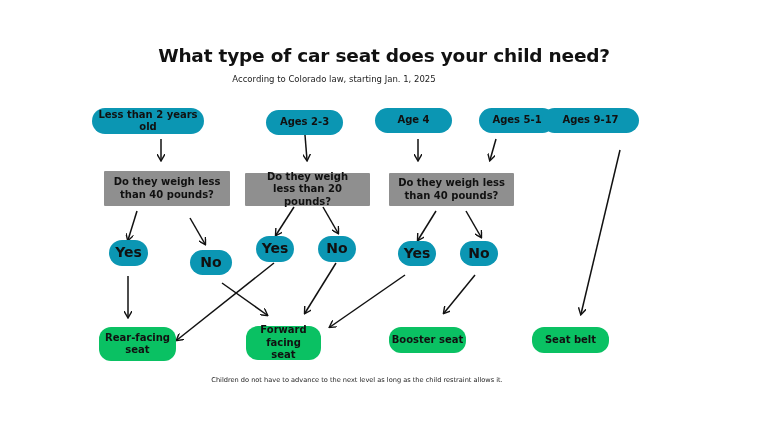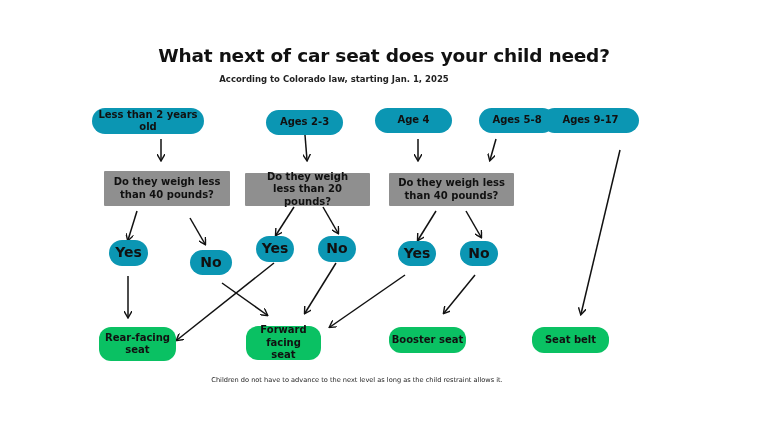--- a/index.html
+++ b/index.html
@@ -1,30 +1,30 @@
 <!DOCTYPE html>
 <html><head>
 <meta charset="utf-8">
 <style>
   html, body { margin: 0; padding: 0; background: #ffffff; }
   body { width: 768px; height: 432px; position: relative; overflow: hidden; font-family: "DejaVu Sans", sans-serif; }
   .title { position: absolute; left: 0; width: 768px; top: 45px; text-align: center; font-weight: bold; font-size: 18.5px; color: #111111; letter-spacing: -0.2px; }
-  .subtitle { position: absolute; left: 0; width: 668px; top: 74px; text-align: center; font-size: 8.5px; color: #222222; font-weight: bold; }
+  .subtitle { position: absolute; left: 0; width: 668px; top: 74px; text-align: center; font-size: 8.5px; color: #222222; }
   .footnote { position: absolute; left: 0; width: 714px; top: 376px; text-align: center; font-size: 6.6px; color: #222222; }
   .node { position: absolute; display: flex; align-items: center; justify-content: center; text-align: center; font-weight: bold; color: #111111; box-sizing: border-box; line-height: 1.25; }
   .teal { background: #0b96b3; border-radius: 13px; font-size: 10px; }
   .gray { background: #8f8f8f; border-radius: 1px; font-size: 10px; }
   .green { background: #0ac163; border-radius: 12px; font-size: 10px; }
   .small { font-size: 14px; border-radius: 13px; }
   svg.arrows { position: absolute; left: 0; top: 0; }
 </style>
 </head>
 <body>
 
-<div class="title">What next of car seat does your child need?</div>
+<div class="title">What type of car seat does your child need?</div>
 <div class="subtitle">According to Colorado law, starting Jan. 1, 2025</div>
 
 <svg class="arrows" width="768" height="432">
   <defs>
     <marker id="ah" markerWidth="8" markerHeight="8" refX="6" refY="4" orient="auto" markerUnits="userSpaceOnUse">
       <path d="M0,0 L7,4 L0,8" fill="none" stroke="#111" stroke-width="1.4"></path>
     </marker>
   </defs>
   <g stroke="#111" stroke-width="1.5" fill="none" marker-end="url(#ah)">
     <line x1="161" y1="139" x2="161" y2="160"></line>
@@ -43,21 +43,21 @@
     <line x1="274" y1="263" x2="177" y2="340"></line>
     <line x1="336" y1="263" x2="305" y2="313"></line>
     <line x1="405" y1="275" x2="330" y2="327"></line>
     <line x1="475" y1="275" x2="444" y2="313"></line>
   </g>
 </svg>
 
 <div class="node teal" style="left:92px;top:108px;width:112px;height:26px;">Less than 2 years old</div>
 <div class="node teal" style="left:266px;top:110px;width:77px;height:25px;">Ages 2-3</div>
 <div class="node teal" style="left:375px;top:108px;width:77px;height:25px;">Age 4</div>
-<div class="node teal" style="left:479px;top:108px;width:76px;height:25px;">Ages 5-8</div>
+<div class="node teal" style="left:479px;top:108px;width:76px;height:25px;">Ages 5-1</div>
 <div class="node teal" style="left:542px;top:108px;width:97px;height:25px;">Ages 9-17</div>
 
 <div class="node gray" style="left:104px;top:171px;width:126px;height:35px;padding:0 4px;">Do they weigh less than 40 pounds?</div>
 <div class="node gray" style="left:245px;top:173px;width:125px;height:33px;padding:16px 14px;">Do they weigh less than 20 pounds?</div>
 <div class="node gray" style="left:389px;top:173px;width:125px;height:33px;padding:0 8px;">Do they weigh less than 40 pounds?</div>
 
 <div class="node teal small" style="left:109px;top:240px;width:39px;height:26px;">Yes</div>
 <div class="node teal small" style="left:190px;top:250px;width:42px;height:25px;">No</div>
 <div class="node teal small" style="left:256px;top:236px;width:38px;height:26px;">Yes</div>
 <div class="node teal small" style="left:318px;top:236px;width:38px;height:26px;">No</div>

